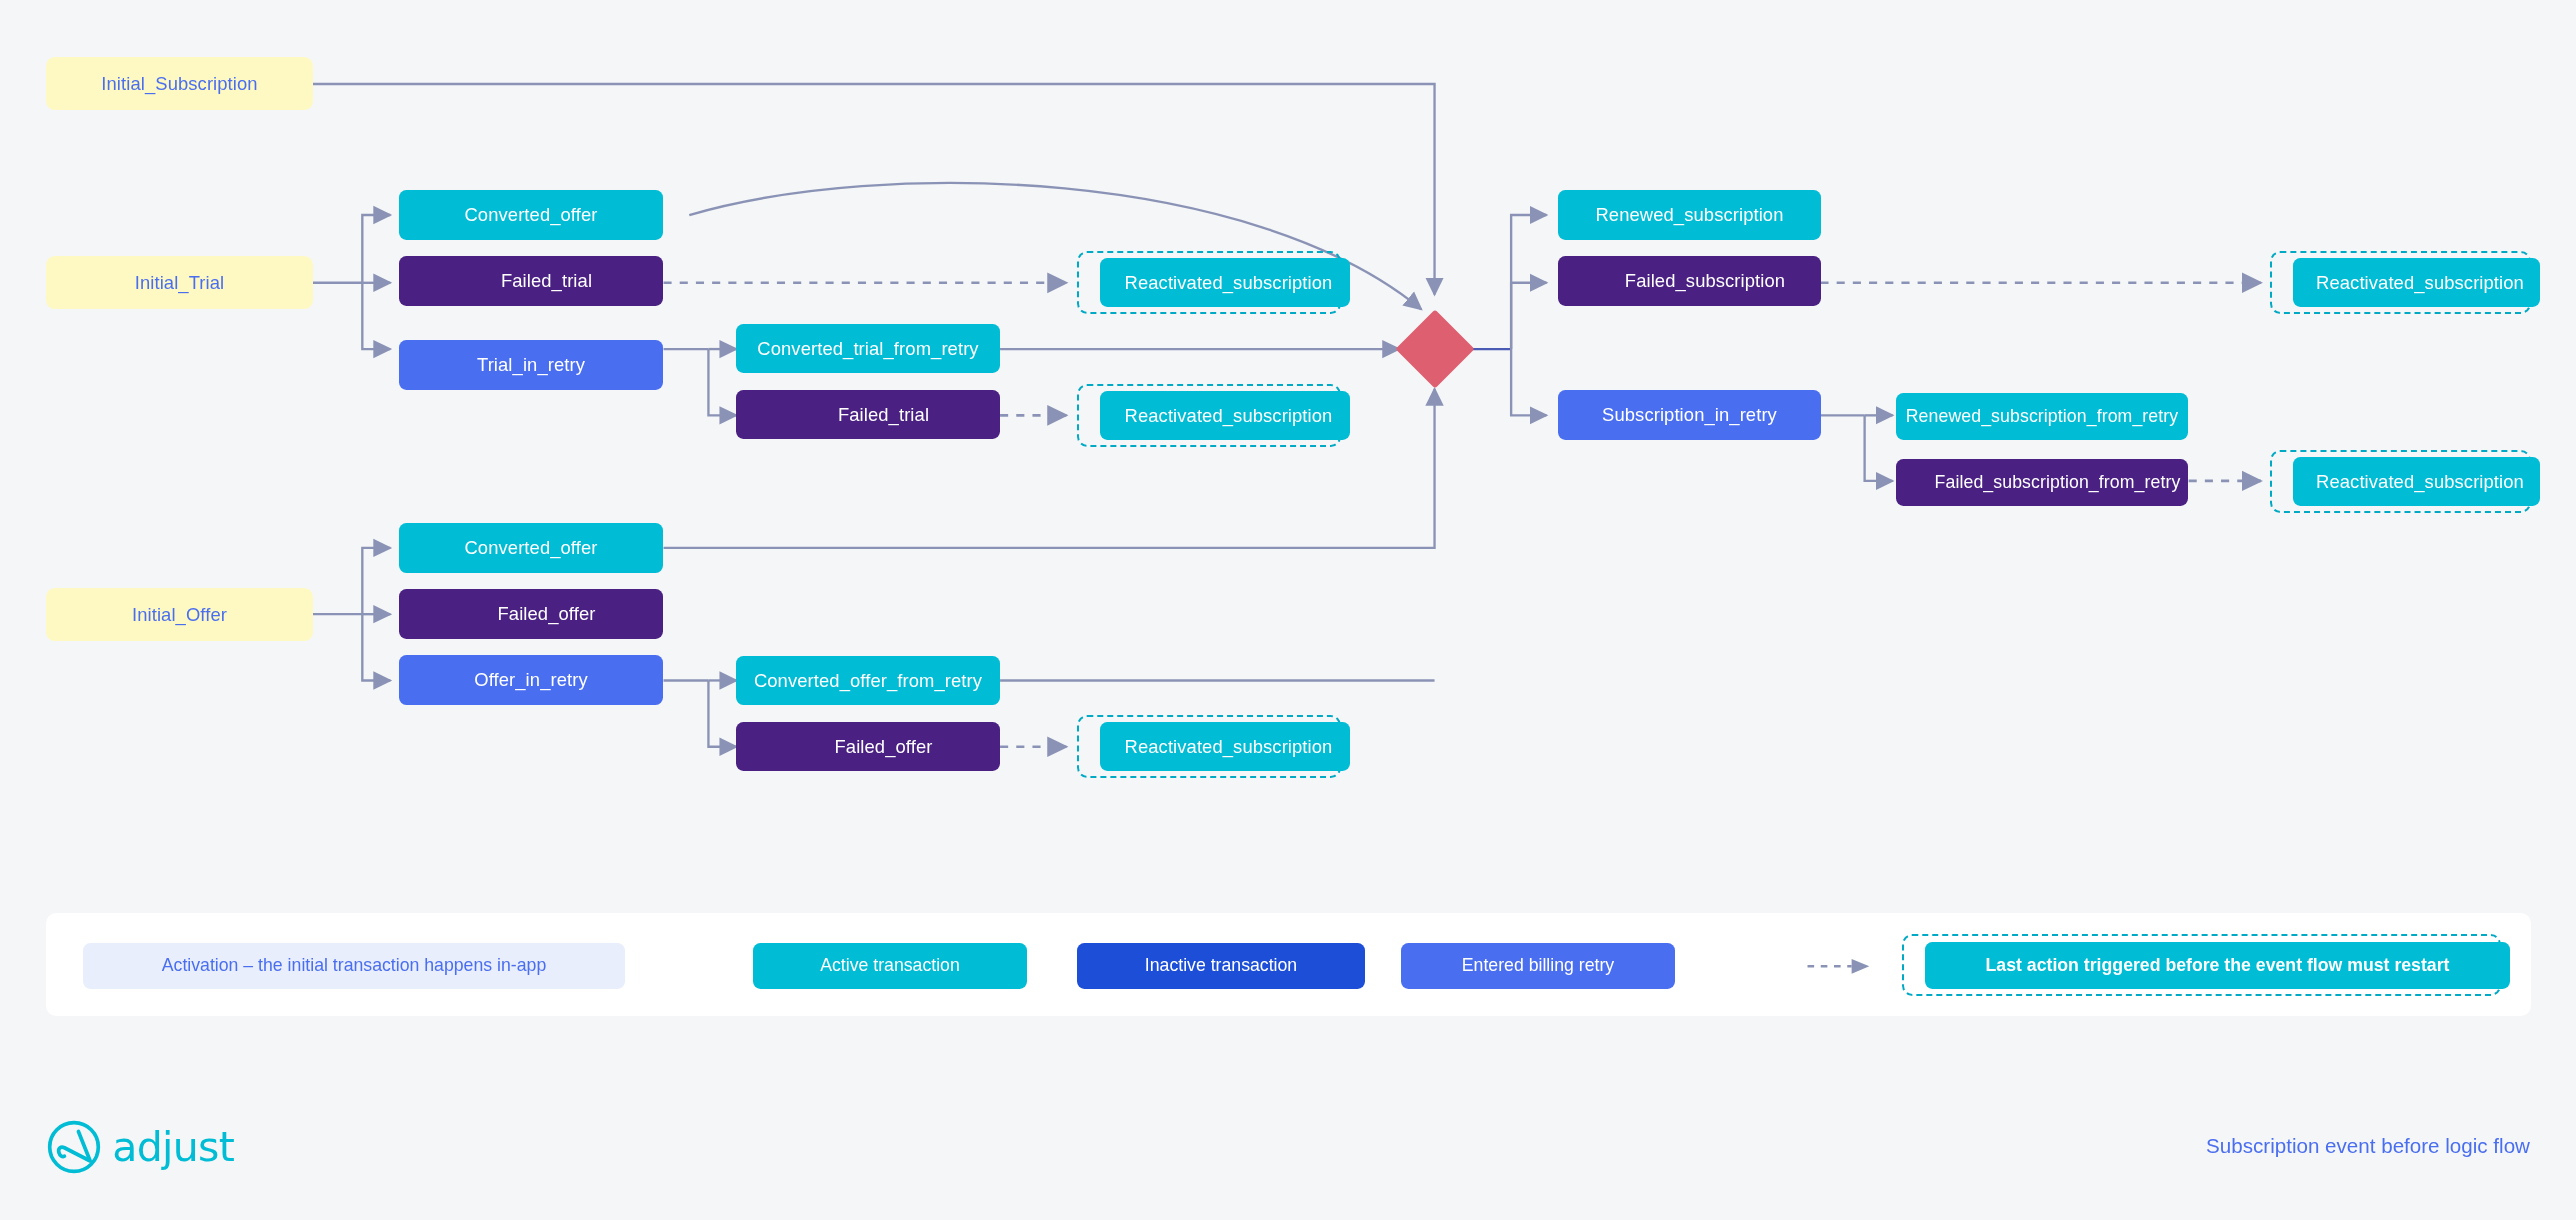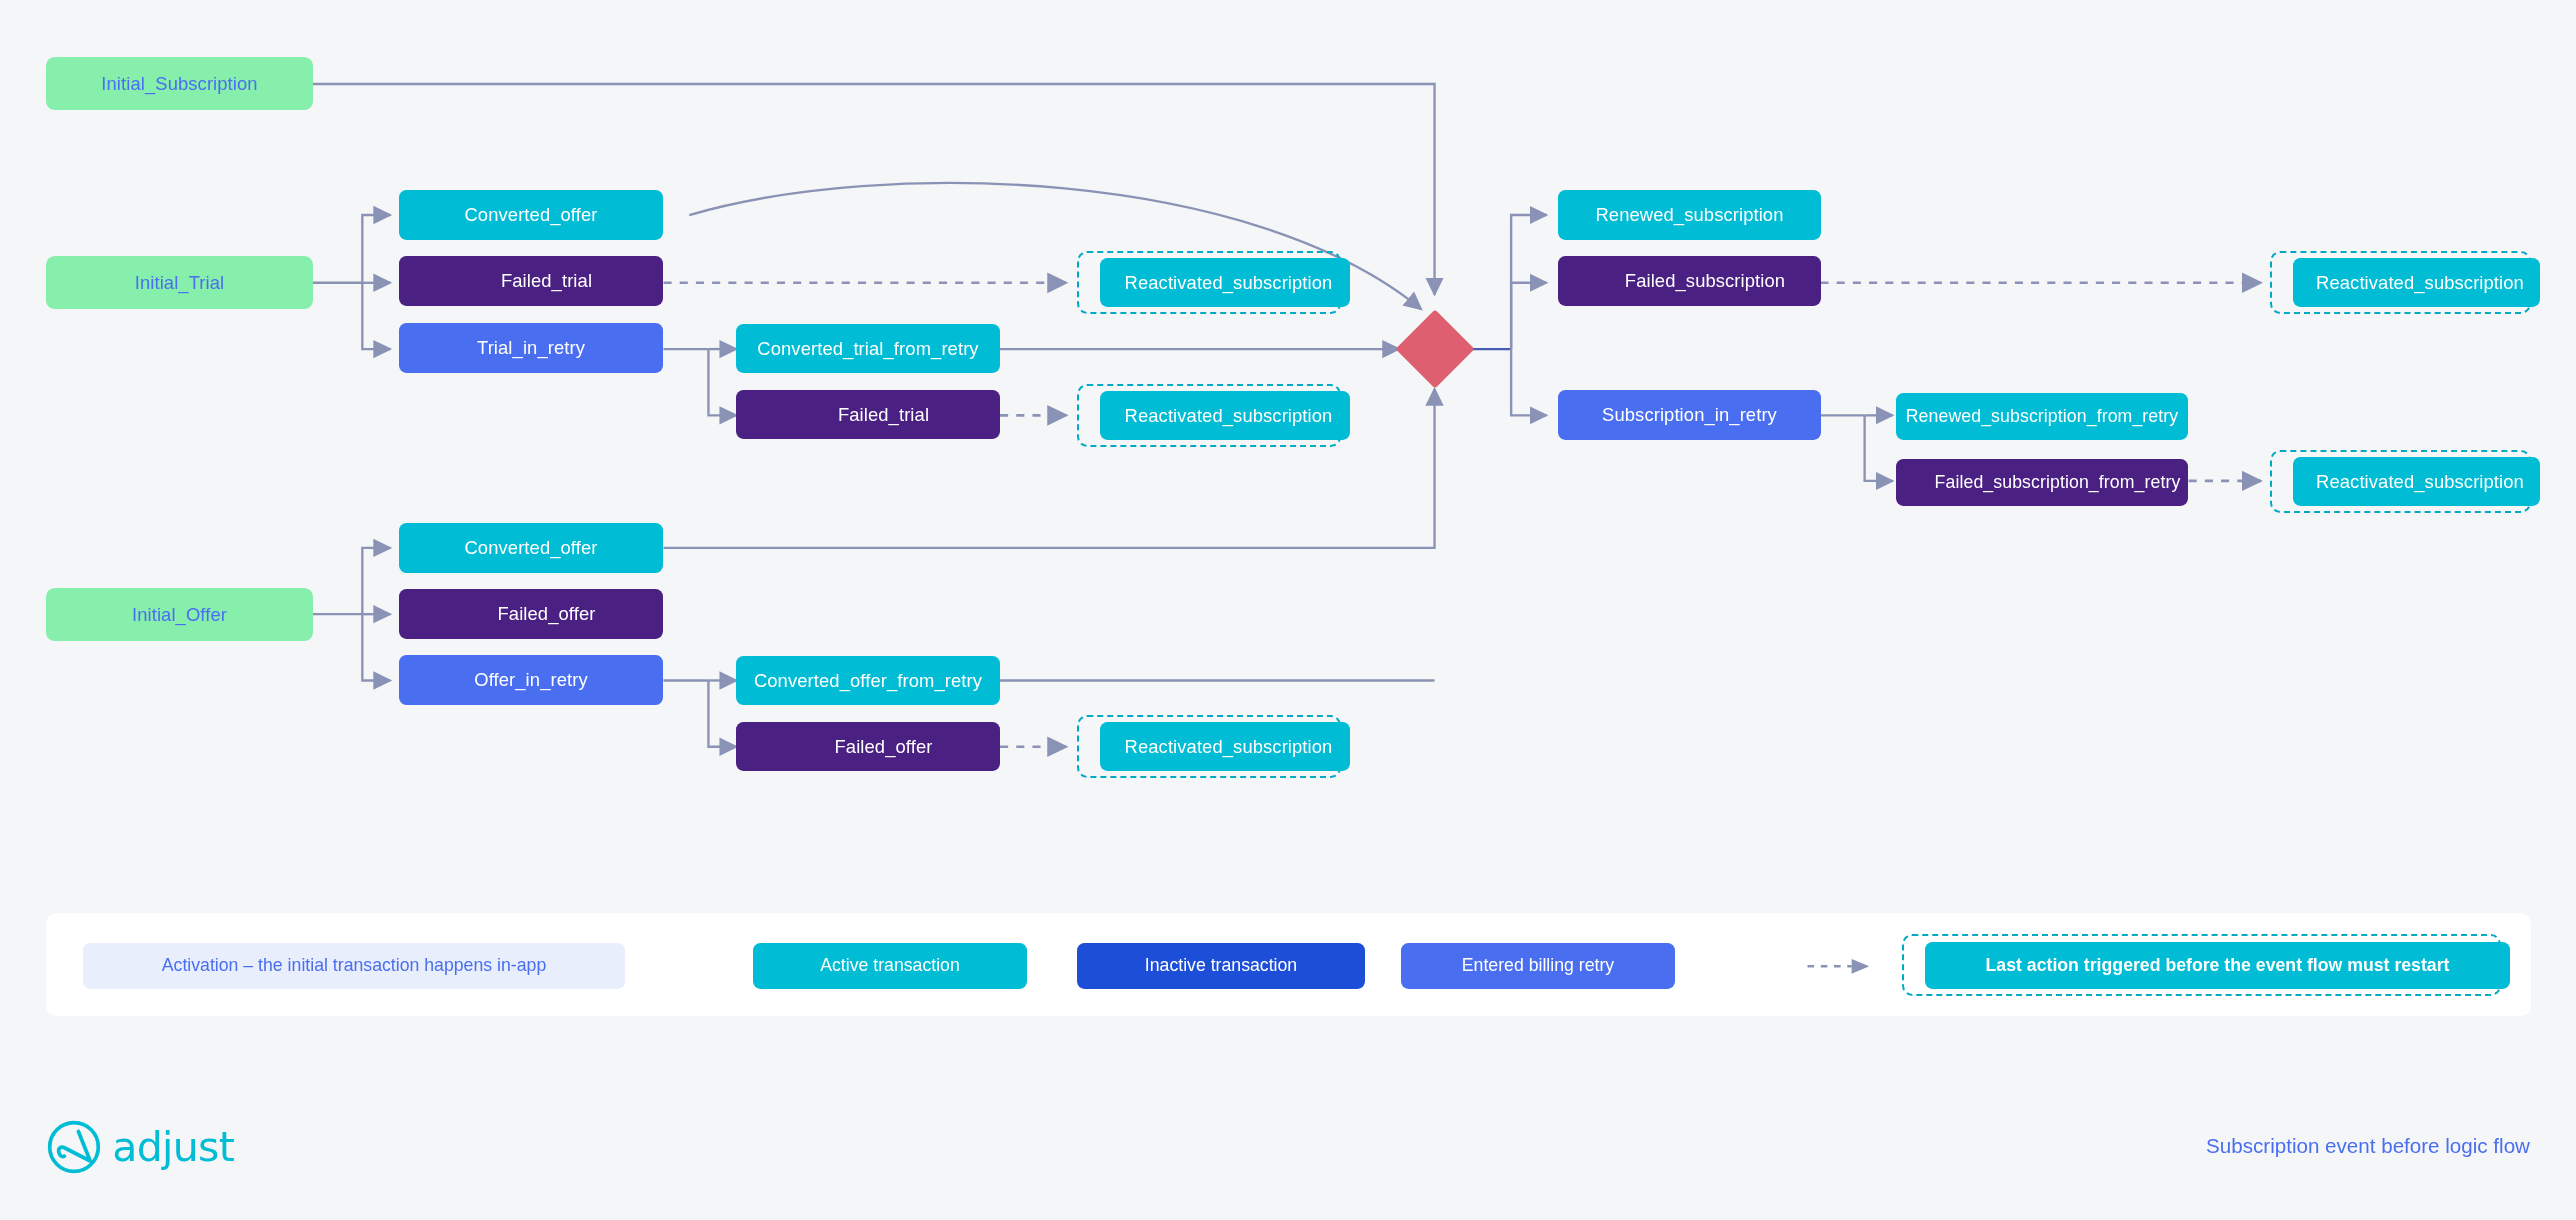--- a/index.html
+++ b/index.html
@@ -18,21 +18,21 @@
     display:flex;align-items:center;justify-content:center;
     border-radius:7.4px;
     color:#ffffff;
     font-size:18.4px;
     letter-spacing:0.1px;
     text-align:center;
     box-sizing:border-box;
     z-index:3;
   }
   .n-initial{
-    background:#86efac;color:#4a6ef0;border-radius:8.8px;text-align:right;
+    background:#fef9c3;color:#4a6ef0;border-radius:8.8px;text-align:right;
   }
   .n-active{background:#00bcd4;}
   .n-inactive{background:#4a2082;padding-left:31px;}
   .n-retry{background:#4a6ef0;}
 
   .dashwrap{
     position:absolute;
     border:2.9px dashed #00a9c4;
     border-radius:10.3px;
     box-sizing:border-box;
@@ -153,21 +153,21 @@
   </div>
 
   <div class="node n-active" style="left:399px;top:190px;width:264px;height:50px;">
     <span>Converted_offer</span>
   </div>
 
   <div class="node n-inactive" style="left:399px;top:256px;width:264px;height:50px;">
     <span>Failed_trial</span>
   </div>
 
-  <div class="node n-retry" style="left:399px;top:323px;width:264px;height:50px;">
+  <div class="node n-retry" style="left:399px;top:340px;width:264px;height:50px;">
     <span>Trial_in_retry</span>
   </div>
 
   <div class="node n-active" style="left:736px;top:324px;width:264px;height:49px;">
     <span>Converted_trial_from_retry</span>
   </div>
 
   <div class="node n-inactive" style="left:736px;top:390px;width:264px;height:49px;">
     <span>Failed_trial</span>
   </div>

